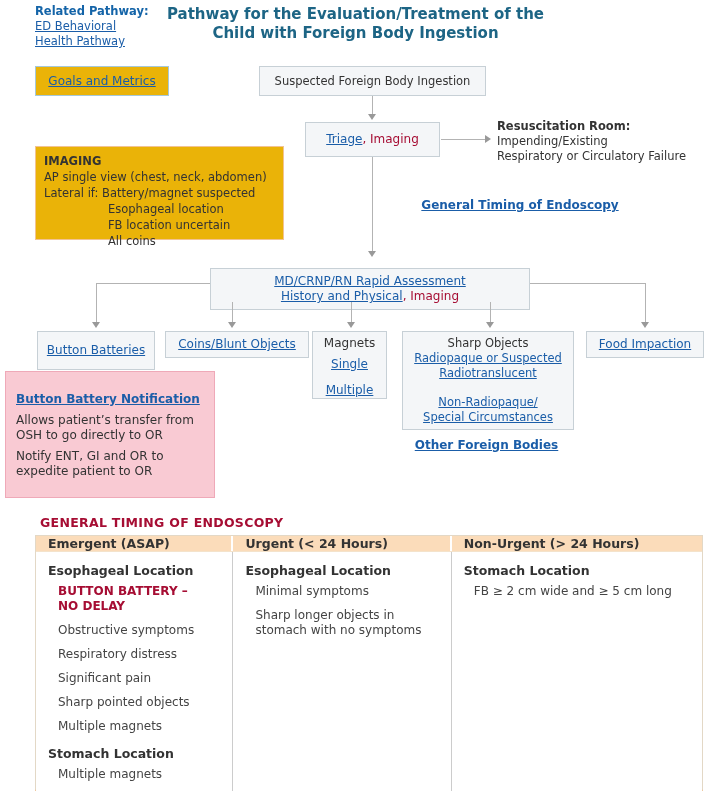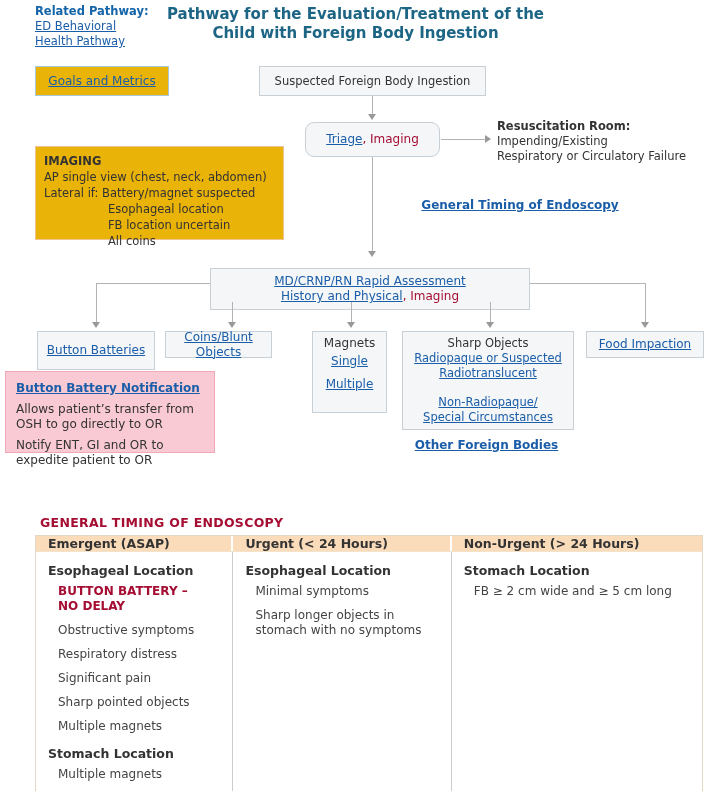--- a/index.html
+++ b/index.html
@@ -21,45 +21,45 @@
                 color:#1D6585; font-size:15px; font-weight:bold; line-height:19px; }
 
   
   .node { position:absolute; border:1px solid #C7D0D6; background:#F4F6F8;
           display:flex; flex-direction:column; align-items:center; justify-content:center;
           text-align:center; line-height:15px; }
   .node.blue { background:#eab308; border-color:#A5C8DA; }
 
   .goals    { left:35px;  top:66px; width:134px; height:30px; }
   .suspect  { left:259px; top:66px; width:227px; height:30px; font-size:11.5px; }
-  .triage   { left:305px; top:122px; width:135px; height:35px;border-radius:9px; }
+  .triage   { left:305px; top:122px; width:135px; height:35px; }
   .mdbox    { left:210px; top:268px; width:320px; height:42px; }
 
   .resus { left:497px; top:119px; width:210px; line-height:15px; font-size:11.5px; color:#333; }
 
   .imaging { left:35px; top:146px; width:249px; height:94px; background:#eab308;
              border:1px solid #F2C392; padding:6px 8px; font-size:11.5px; line-height:16px; }
   .imaging .indent { padding-left:64px; }
 
   .gt-link { left:420px; top:198px; width:200px; text-align:center; }
 
   
   .bb    { left:37px;  top:331px; width:118px; height:39px; }
-  .coins { left:165px; top:331px; width:107px; height:27px; }
-  .mag   { left:312px; top:331px; width:75px;  height:82px; justify-content:flex-start; padding-top:4px; }
+  .coins { left:165px; top:331px; width:144px; height:27px; }
+  .mag   { left:312px; top:331px; width:75px;  height:68px; justify-content:space-between; padding-top:4px; }
   .mag .gap1 { margin-top:3px; }
   .mag .gap2 { margin-top:8px; }
   .sharp { left:402px; top:331px; width:172px; height:99px; justify-content:flex-start;
            padding-top:4px; font-size:11.5px; }
   .sharp .l2gap { margin-top:14px; }
   .food  { left:586px; top:331px; width:118px; height:27px; }
   .otherfb { left:402px; top:438px; width:169px; text-align:center; }
 
-  .pinkbox { left:5px; top:371px; width:210px; height:82px; background:#F9CAD3;
-             border:1px solid #EFA9B8; padding:9px 10px; line-height:15px; }
+  .pinkbox { left:5px; top:371px; width:210px; height:127px; background:#F9CAD3;
+             border:1px solid #EFA9B8; padding:20px 10px; line-height:15px; }
   .pinkbox p { margin:6px 0 0 0; color:#333; }
 
   
   .line { position:absolute; background:#B3B3B3; }
   .arr-d { position:absolute; width:0; height:0;
            border-left:4px solid transparent; border-right:4px solid transparent;
            border-top:6px solid #999999; }
   .arr-r { position:absolute; width:0; height:0;
            border-top:4px solid transparent; border-bottom:4px solid transparent;
            border-left:6px solid #999999; }

